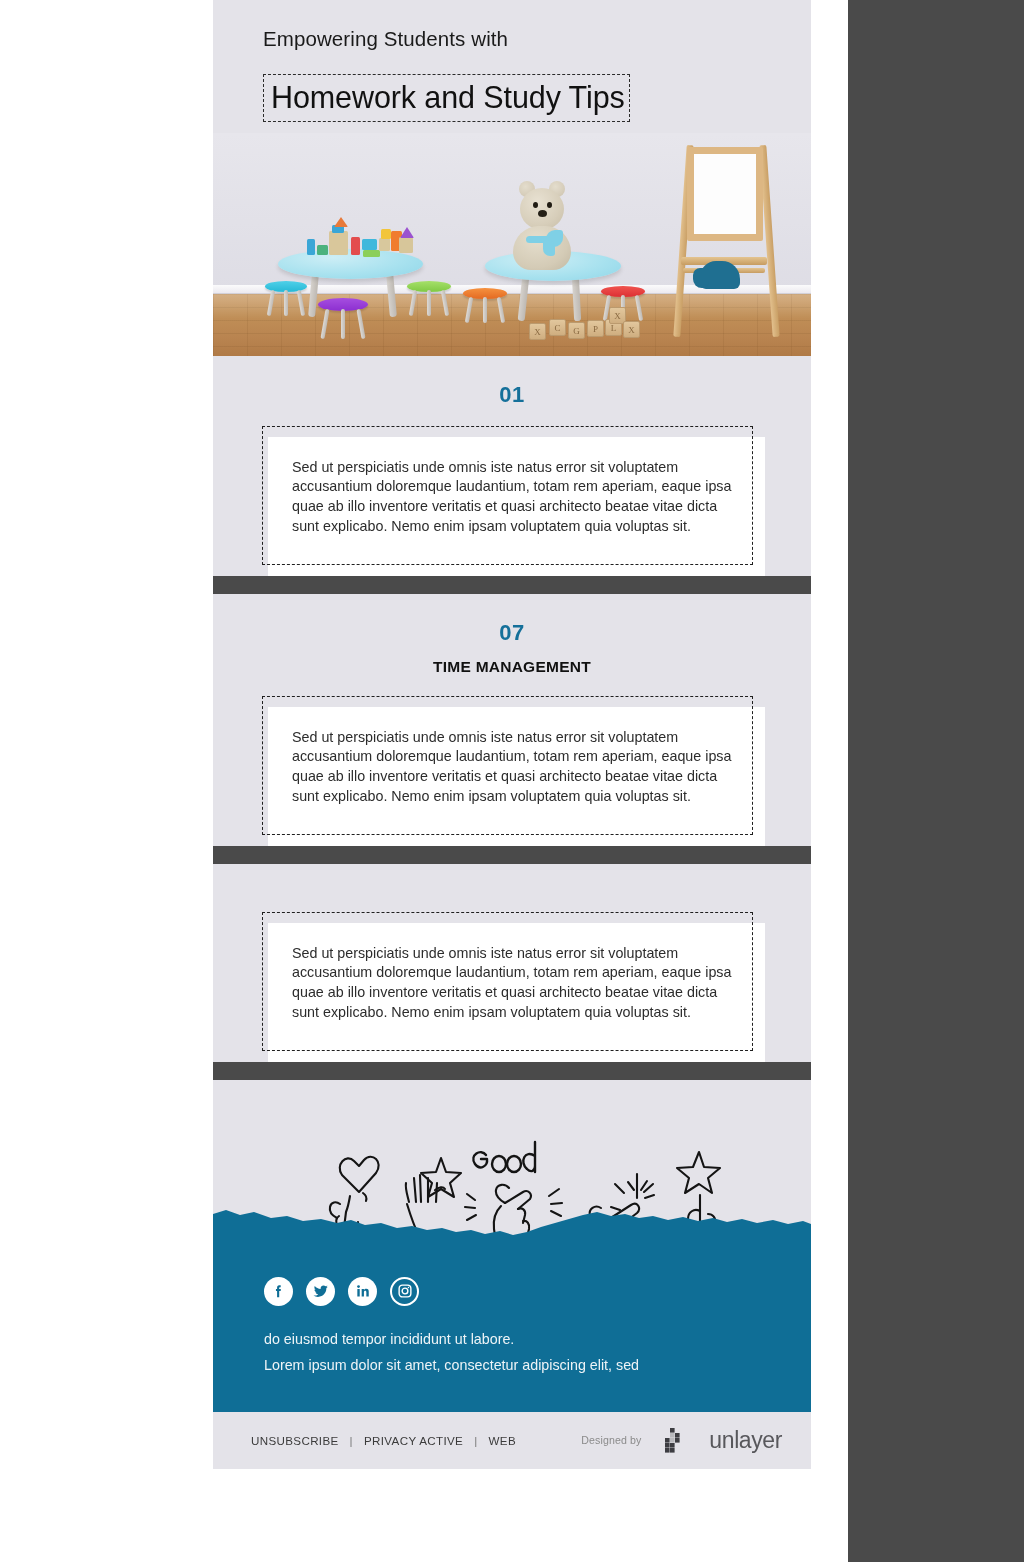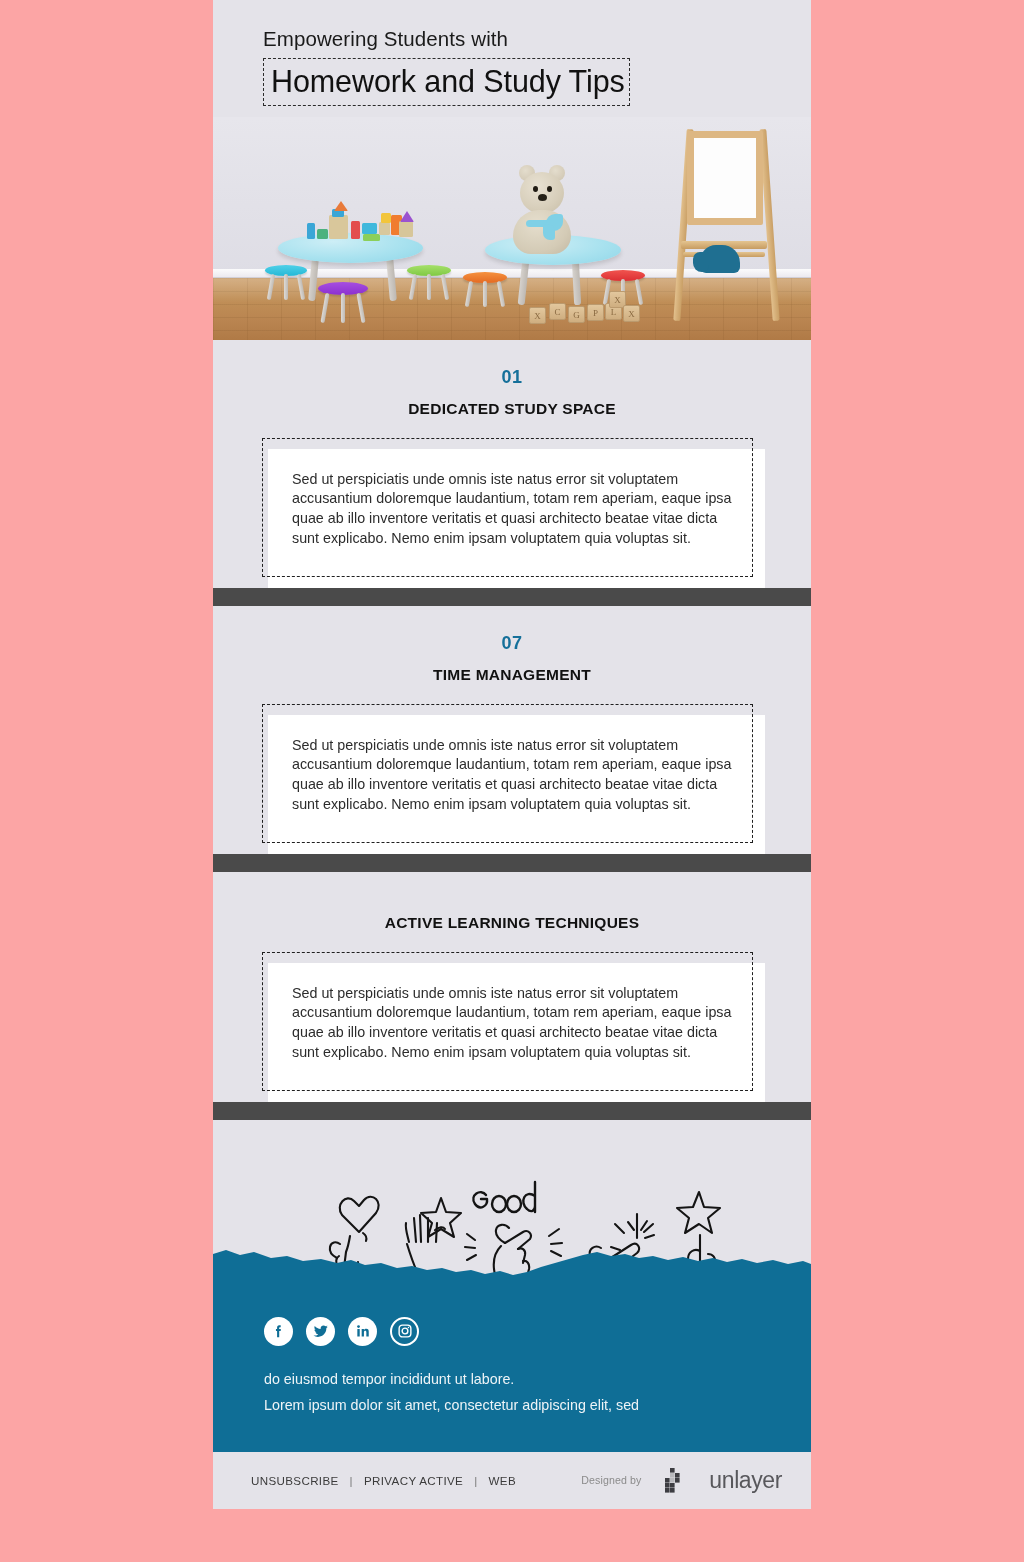--- a/index.html
+++ b/index.html
@@ -8,23 +8,23 @@
   html, body {
     width: 1024px;
     height: 1562px;
     background: #4a4a4a;
     font-family: "Liberation Sans", sans-serif;
     overflow: hidden;
   }
 
   #page {
     position: relative;
-    width: 1024px;
+    width: 848px;
     height: 1562px;
-    background: #fca5a5;
+    background: #ffffff;
   }
 
   .email-wrap {
     position: absolute;
     left: 213px;
     top: 0;
     width: 598px;
   }
 
   
@@ -40,21 +40,21 @@
   .hero-sub {
     font-size: 20.5px;
     color: #1a1a1a;
     padding-left: 50px;
     letter-spacing: .1px;
     line-height: 1.25;
   }
   .hero-title-sel {
     display: inline-block;
     margin-left: 50px;
-    margin-top: 6px;
+    margin-top: 22px;
     border: 1px dashed #2b2b2b;
     padding: 5px 4px 7px 7px;
   }
   .hero-title {
     font-size: 30.5px;
     color: #111;
     line-height: 1.12;
     letter-spacing: -.1px;
     white-space: nowrap;
   }
@@ -162,21 +162,21 @@
     position:absolute; width:17px; height:17px;
     background: linear-gradient(180deg,#e2c79d,#cfae80);
     border:1px solid #bb9a6e; border-radius:2px;
     font-size:9px; color:#8a6a42; text-align:center; line-height:16px;
     font-family:"Liberation Serif", serif;
   }
 
   
   .sec { padding-top: 28px; padding-bottom: 0; }
   .sec-num {
-    text-align:center; font-size:18px; font-weight:bold;
+    text-align:center; font-size:22px; font-weight:bold;
     color:#15709a; letter-spacing:.6px; line-height:1;
   }
   .sec-title {
     text-align:center; font-size:15.5px; font-weight:bold;
     color:#111; letter-spacing:.25px; margin-top:14px;
   }
   .body-holder { position:relative; margin-top:20px; height:150px; }
   .body-white {
     position:absolute; left:55px; top:11px; width:497px; height:139px;
     background:#ffffff;
@@ -332,21 +332,20 @@
         <div class="cube" style="left:355px; top:189px;">G</div>
         <div class="cube" style="left:374px; top:187px;">P</div>
         <div class="cube" style="left:392px; top:186px;">L</div>
         <div class="cube" style="left:396px; top:174px;">X</div>
         <div class="cube" style="left:410px; top:188px;">X</div>
       </div>
     </div>
 
     <div class="block sec">
       <div class="sec-num">01</div>
-      <div class="sec-title">DEDICATED STUDY SPACE</div>
       <div class="body-holder">
         <div class="body-white"></div>
         <div class="body-sel"></div>
         <div class="body-text">Sed ut perspiciatis unde omnis iste natus error sit voluptatem accusantium doloremque laudantium, totam rem aperiam, eaque ipsa quae ab illo inventore veritatis et quasi architecto beatae vitae dicta sunt explicabo. Nemo enim ipsam voluptatem quia voluptas sit.</div>
       </div>
     </div>
 
     <div class="gap"></div>
 
     <div class="block sec">
@@ -355,21 +354,20 @@
       <div class="body-holder">
         <div class="body-white"></div>
         <div class="body-sel"></div>
         <div class="body-text">Sed ut perspiciatis unde omnis iste natus error sit voluptatem accusantium doloremque laudantium, totam rem aperiam, eaque ipsa quae ab illo inventore veritatis et quasi architecto beatae vitae dicta sunt explicabo. Nemo enim ipsam voluptatem quia voluptas sit.</div>
       </div>
     </div>
 
     <div class="gap"></div>
 
     <div class="block sec">
-      <div class="sec-title">ACTIVE LEARNING TECHNIQUES</div>
       <div class="body-holder">
         <div class="body-white"></div>
         <div class="body-sel"></div>
         <div class="body-text">Sed ut perspiciatis unde omnis iste natus error sit voluptatem accusantium doloremque laudantium, totam rem aperiam, eaque ipsa quae ab illo inventore veritatis et quasi architecto beatae vitae dicta sunt explicabo. Nemo enim ipsam voluptatem quia voluptas sit.</div>
       </div>
     </div>
 
     <div class="gap"></div>
 
     <div class="footer-block">

